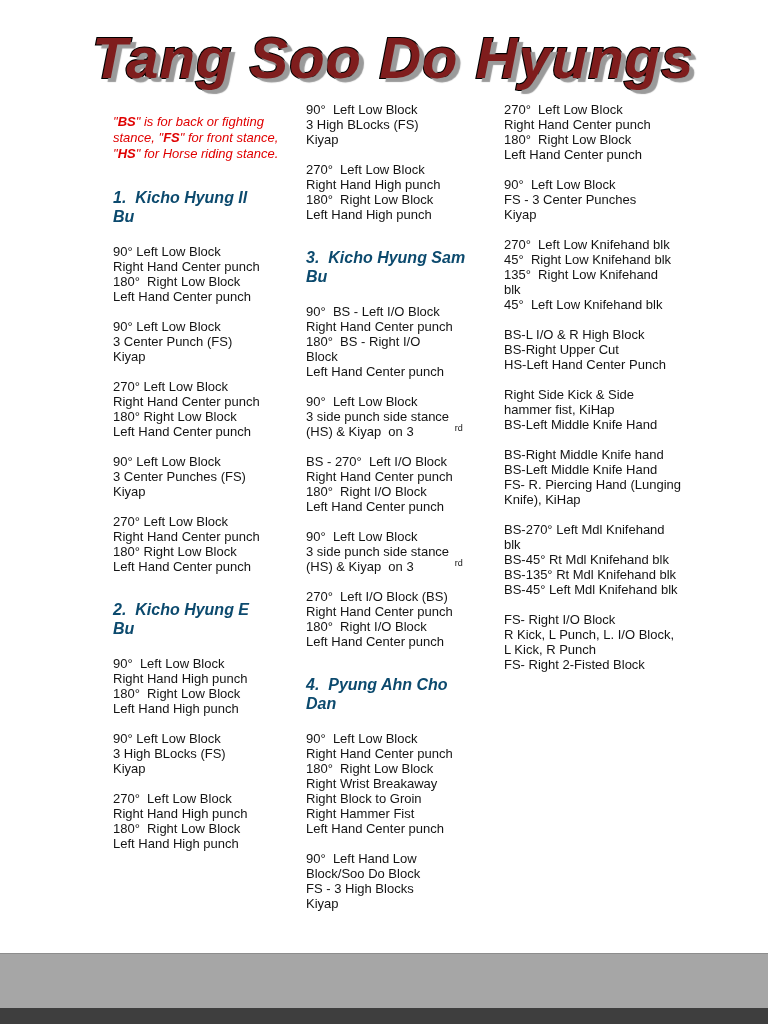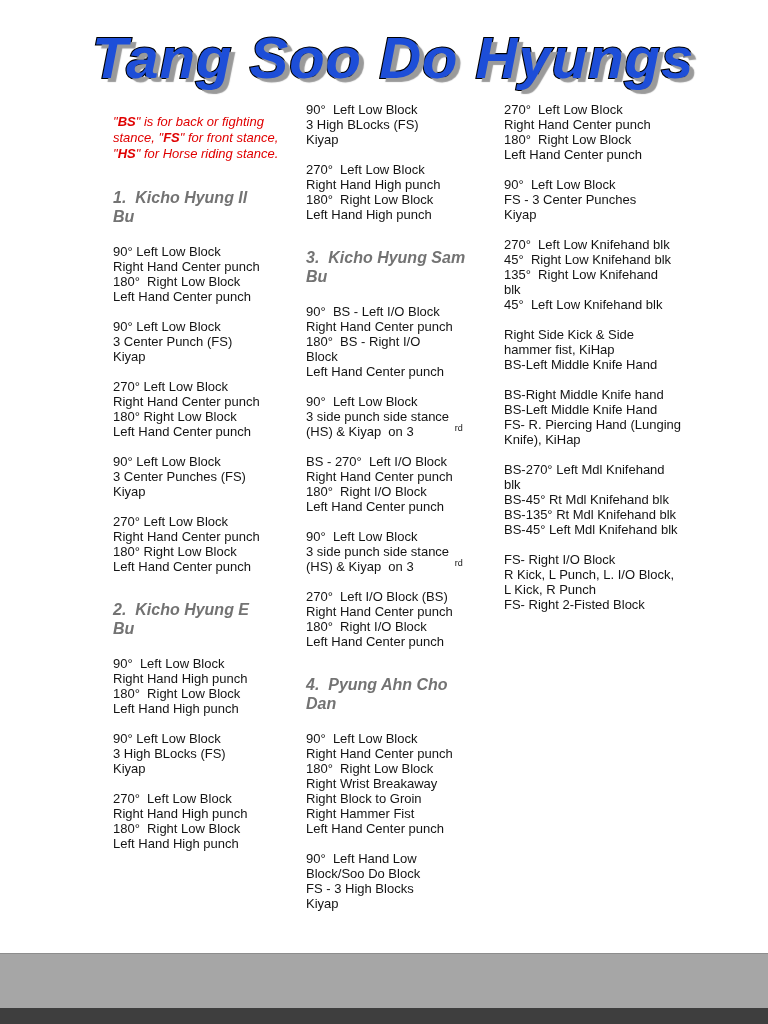--- a/index.html
+++ b/index.html
@@ -18,21 +18,21 @@
     border-bottom: 1px solid #8d8d8d;
   }
   .doc-title {
     position: absolute;
     left: 92px; top: 24px;
     font-size: 58px;
     font-weight: bold;
     font-style: italic;
     letter-spacing: 1px;
     white-space: nowrap;
-    color: #1d4ed8;
+    color: #7f1d1d;
     -webkit-text-stroke: 2.2px #000000;
     paint-order: stroke fill;
     text-shadow: 5px 4px 1px #9a9a9a;
   }
   .col {
     position: absolute;
     top: 102px;
     font-size: 13px;
     line-height: 15px;
     color: #141414;
@@ -41,21 +41,21 @@
   .col-2 { left: 306px; width: 172px; }
   .col-3 { left: 504px; width: 192px; }
   .para { margin: 0 0 15px 0; }
   .heading {
     font-size: 16px;
     line-height: 19px;
     font-weight: bold;
     font-style: italic;
     white-space: pre-line;
     margin: 26px 0 18px 0;
-    color: #737373;
+    color: #0c4a6e;
   }
   .note {
     font-size: 13px;
     line-height: 16px;
     font-style: italic;
     margin: 12px 0 26px 0;
   }
   .note b { font-weight: bold; }
   sup { font-size: 9px; line-height: 0; vertical-align: super; margin-left: 41px; }
   .below-page {
@@ -104,20 +104,21 @@
         <p class="para">270°&nbsp; Left I/O Block (BS)<br>Right Hand Center punch<br>180°&nbsp; Right I/O Block<br>Left Hand Center punch</p>
         <h2 class="heading">4.&nbsp; Pyung Ahn Cho
 Dan</h2>
         <p class="para">90°&nbsp; Left Low Block<br>Right Hand Center punch<br>180°&nbsp; Right Low Block<br>Right Wrist Breakaway<br>Right Block to Groin<br>Right Hammer Fist<br>Left Hand Center punch</p>
         <p class="para">90°&nbsp; Left Hand Low<br>Block/Soo Do Block<br>FS - 3 High Blocks<br>Kiyap</p>
       </div>
     <div class="col col-3">
         <p class="para">270°&nbsp; Left Low Block<br>Right Hand Center punch<br>180°&nbsp; Right Low Block<br>Left Hand Center punch</p>
         <p class="para">90°&nbsp; Left Low Block<br>FS - 3 Center Punches<br>Kiyap</p>
         <p class="para">270°&nbsp; Left Low Knifehand blk<br>45°&nbsp; Right Low Knifehand blk<br>135°&nbsp; Right Low Knifehand<br>blk<br>45°&nbsp; Left Low Knifehand blk</p>
+        <p class="para">BS-L I/O &amp; R High Block<br>BS-Right Upper Cut<br>HS-Left Hand Center Punch</p>
         <p class="para">Right Side Kick &amp; Side<br>hammer fist, KiHap<br>BS-Left Middle Knife Hand</p>
         <p class="para">BS-Right Middle Knife hand<br>BS-Left Middle Knife Hand<br>FS- R. Piercing Hand (Lunging<br>Knife), KiHap</p>
         <p class="para">BS-270° Left Mdl Knifehand<br>blk<br>BS-45° Rt Mdl Knifehand blk<br>BS-135° Rt Mdl Knifehand blk<br>BS-45° Left Mdl Knifehand blk</p>
         <p class="para">FS- Right I/O Block<br>R Kick, L Punch, L. I/O Block,<br>L Kick, R Punch<br>FS- Right 2-Fisted Block</p>
       </div>
   </div>
   <div class="below-page"></div>
   <div class="bottom-bar"></div>
 </div>
 

